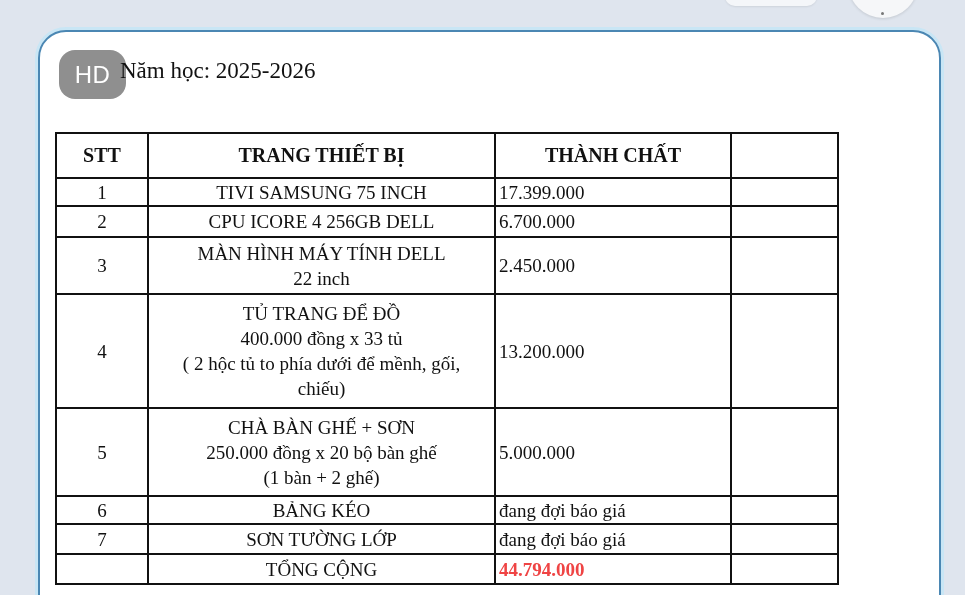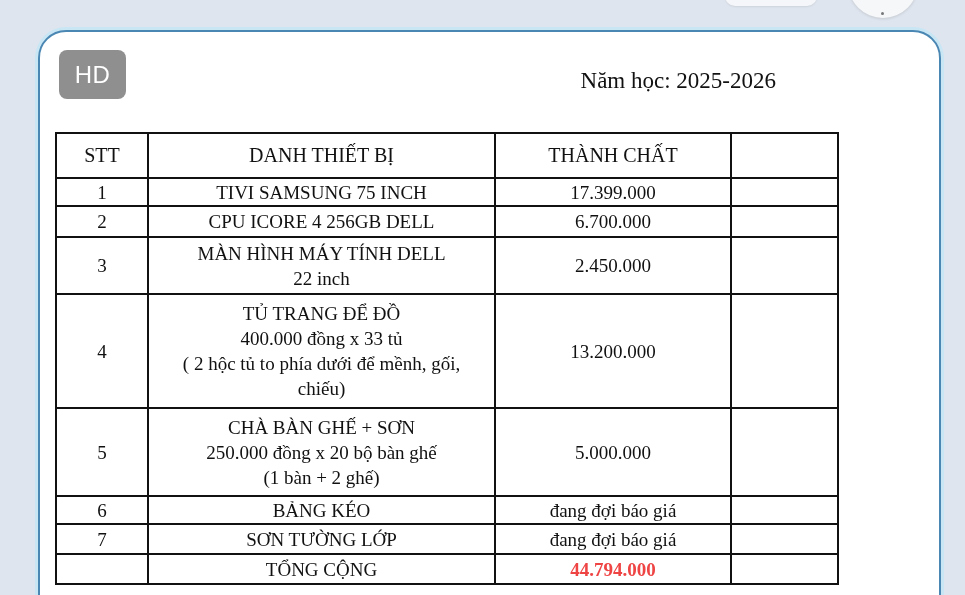--- a/index.html
+++ b/index.html
@@ -19,44 +19,44 @@
   }
   .top-circle .dot { position:absolute; left:33px; top:40px; width:3px; height:3px; background:#777; border-radius:50%; }
   .card {
     position:absolute; left:38px; top:30px; width:903px; height:600px;
     background:#fff; border:2px solid #4b87b3; border-radius:28px 28px 0 0;
     box-shadow:0 0 0 3px #c9e6f5;
     box-sizing:border-box; overflow:hidden;
   }
   .hd-badge {
     position:absolute; left:19px; top:18px; width:67px; height:49px;
-    background:#8f8f8f; border-radius:8px; color:#fff;
+    background:#8f8f8f; border-radius:16px; color:#fff;
     font-family:"Liberation Sans", "DejaVu Sans", sans-serif; font-size:24px;
     display:flex; align-items:center; justify-content:center; letter-spacing:0.5px;
   }
   .title {
     position:absolute; left:80px; width:656px; top:9px; text-align:center;
     font-size:24px; letter-spacing:0.2px;
   }
   .subtitle {
-    position:absolute; left:80px; width:656px; top:36px; text-align:right;
+    position:absolute; left:80px; width:656px; top:26px; text-align:left;
     font-size:23px;
   }
   table.sheet {
     position:absolute; left:15px; top:100px;
     border-collapse:collapse; table-layout:fixed; width:782px;
     font-size:19px;
   }
   table.sheet td, table.sheet th {
     border:2.5px solid #111; padding:0 3px; line-height:25px; vertical-align:middle;
   }
-  table.sheet th { font-weight:normal; height:43px; font-size:20px; text-align:center;margin-top:18px; }
+  table.sheet th { font-weight:bold; height:43px; font-size:20px; text-align:center;margin-top:18px; }
   td.stt { text-align:center; }
   td.item { text-align:center; }
-  td.price { text-align:center;margin-left:33px; }
+  td.price { text-align:left;margin-left:33px; }
   td.total { color:#ef4444; font-weight:bold; }
 </style>
 </head>
 <body>
 
 <div class="top-pill"></div>
 <div class="top-circle">
     <span class="dot"></span>
   </div>
 
@@ -67,21 +67,21 @@
   <table class="sheet">
     <colgroup>
       <col style="width:92px">
       <col style="width:347px">
       <col style="width:236px">
       <col style="width:107px">
     </colgroup>
     <thead>
       <tr>
         <th>STT</th>
-        <th>DANH THIẾT BỊ</th>
+        <th>TRANG THIẾT BỊ</th>
         <th>THÀNH CHẤT</th>
         <th></th>
       </tr>
     </thead>
     <tbody>
       <tr style="height:28px">
         <td class="stt">1</td>
         <td class="item">
             <div>TIVI SAMSUNG 75 INCH</div>
           </td>

